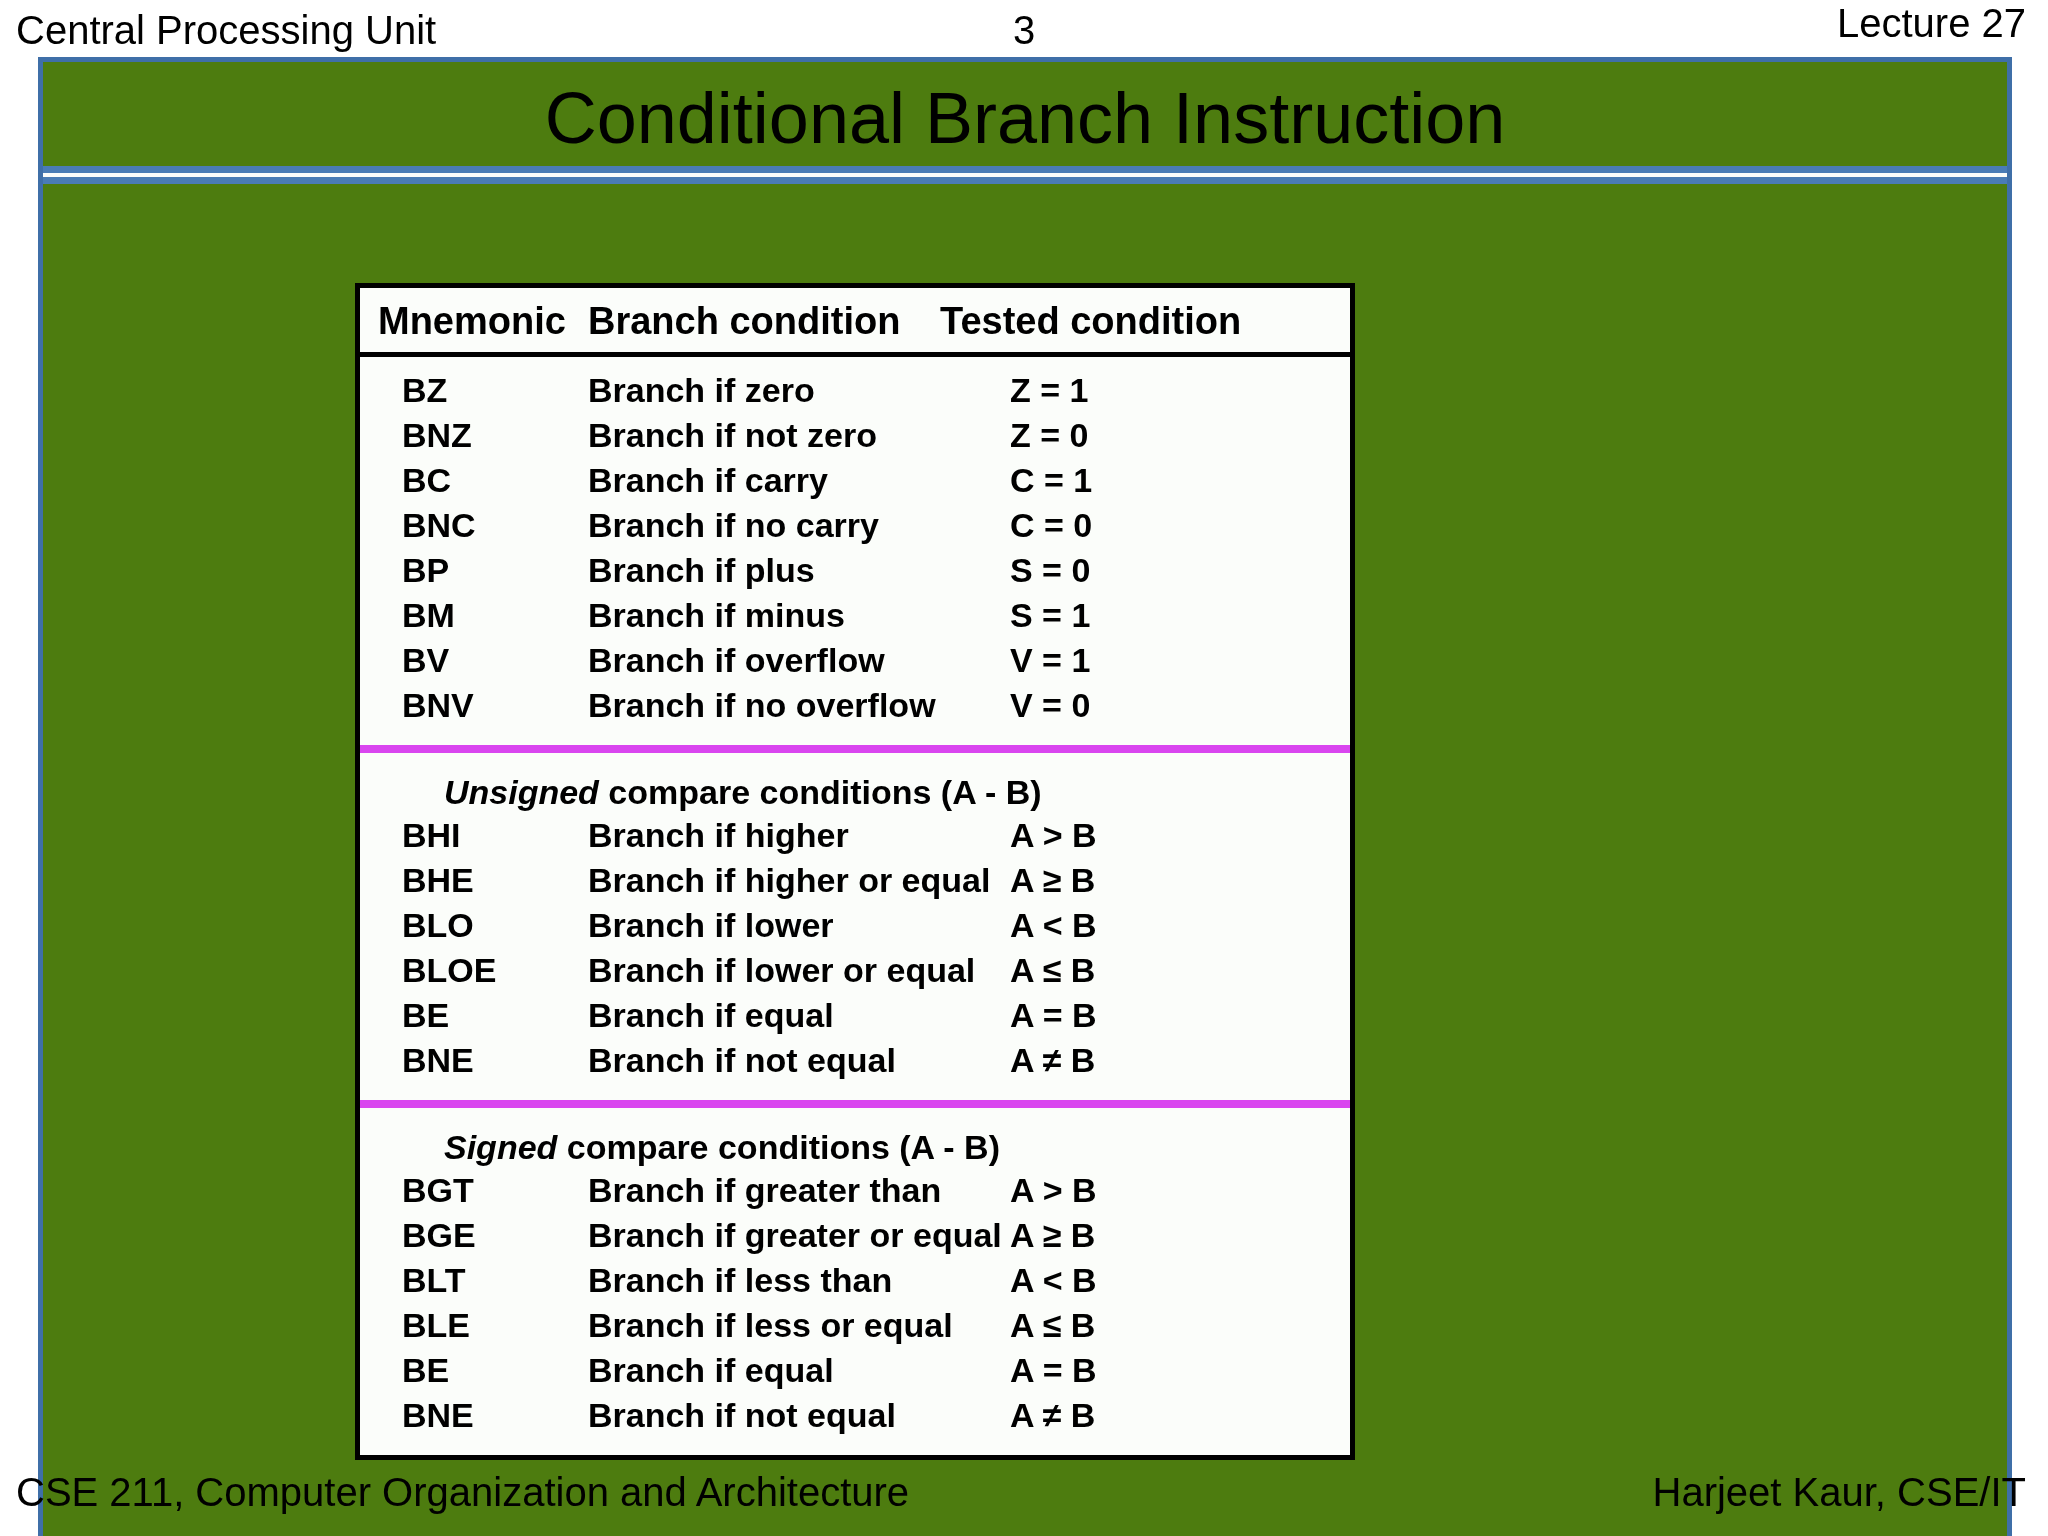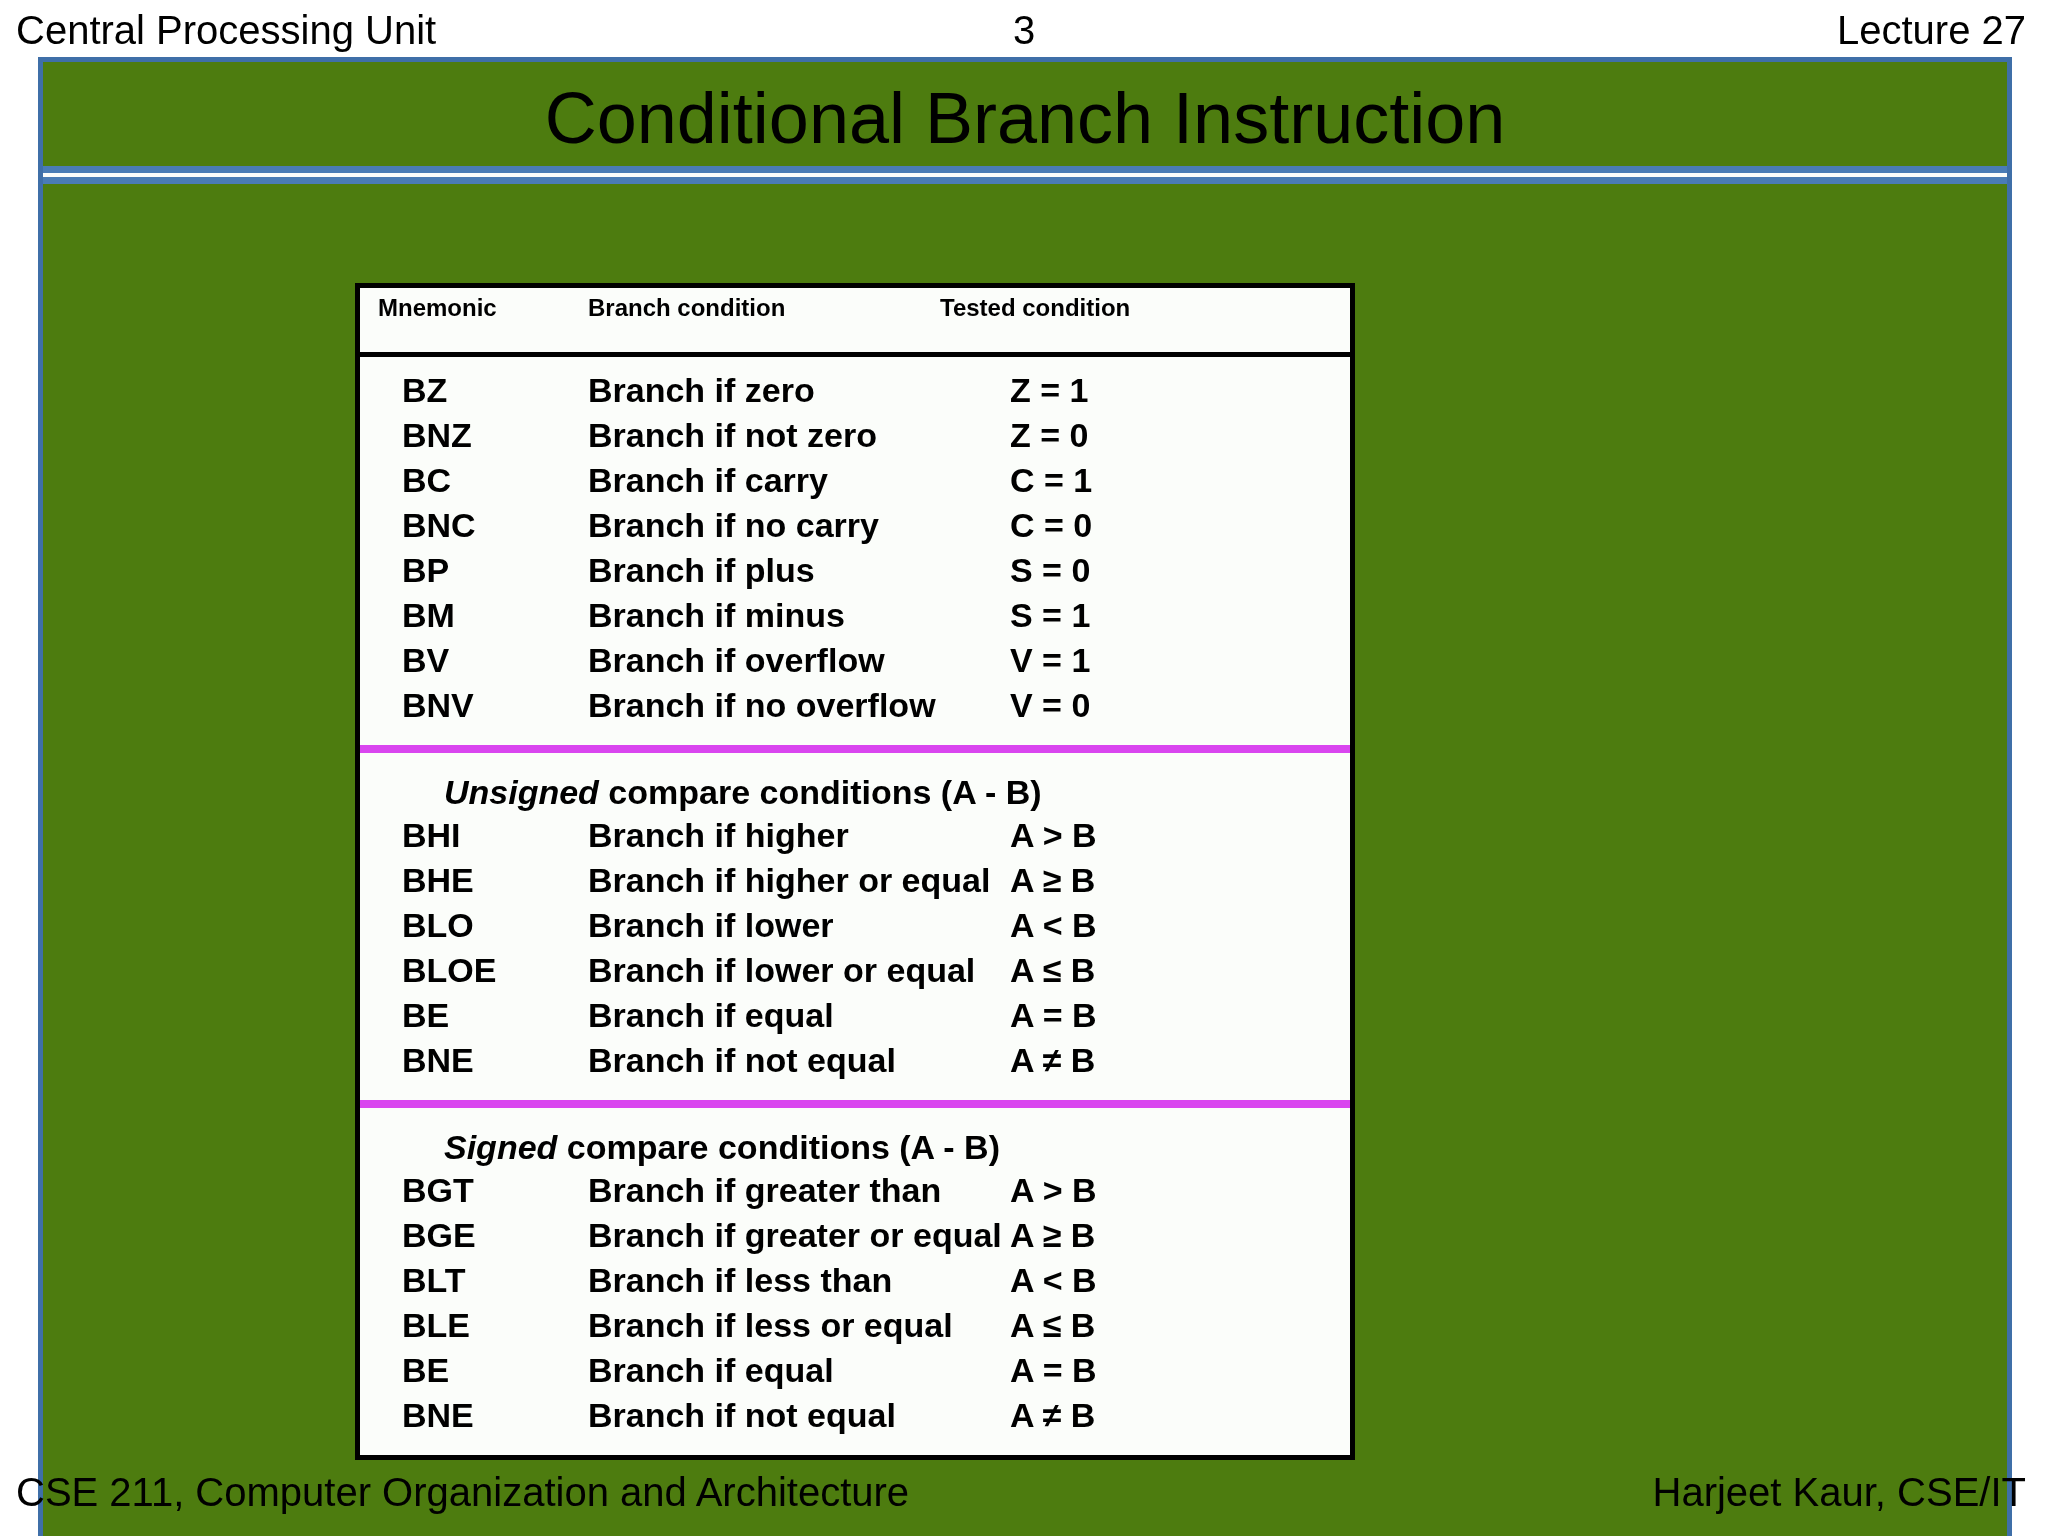--- a/index.html
+++ b/index.html
@@ -15,21 +15,21 @@
   .slide-header{
     position:absolute;
     left:0;top:0;width:2048px;height:43px;
     display:flex;align-items:center;
     color:#000000;
     font-size:40px;
     font-family:"Liberation Sans", sans-serif;
   }
   .hdr-left{position:absolute;left:16px;top:8px;white-space:nowrap;}
   .hdr-center{position:absolute;left:0;width:2048px;text-align:center;top:8px;}
-  .hdr-right{position:absolute;right:22px;top:8px;white-space:nowrap;}
+  .hdr-right{position:absolute;right:22px;top:1px;white-space:nowrap;}
 
   
   .slide-frame{
     position:absolute;
     left:38px;top:57px;
     width:1974px;height:1528px;
     border:5px solid #3f6fa8;
     background:#4d7c0f;
     box-sizing:border-box;
   }
@@ -68,23 +68,24 @@
   .tbl-head{
     border-bottom:5px solid #000000;
     padding:8px 0 10px 0;
     position:relative;
     height:46px;
     box-sizing:content-box;
   }
   .th{
     position:absolute;
     font-weight:bold;
-    font-size:24px;
+    font-size:38px;
     color:#000;
     white-space:nowrap;
+    margin-top:6px;
   }
   .th-mnemonic{left:18px;top:6px;}
   .th-branch{left:228px;top:6px;}
   .th-tested{left:580px;top:6px;}
 
   .section{
     padding:14px 0 14px 0;
   }
   .section + .section{border-top:8px solid #d946ef;}
 

